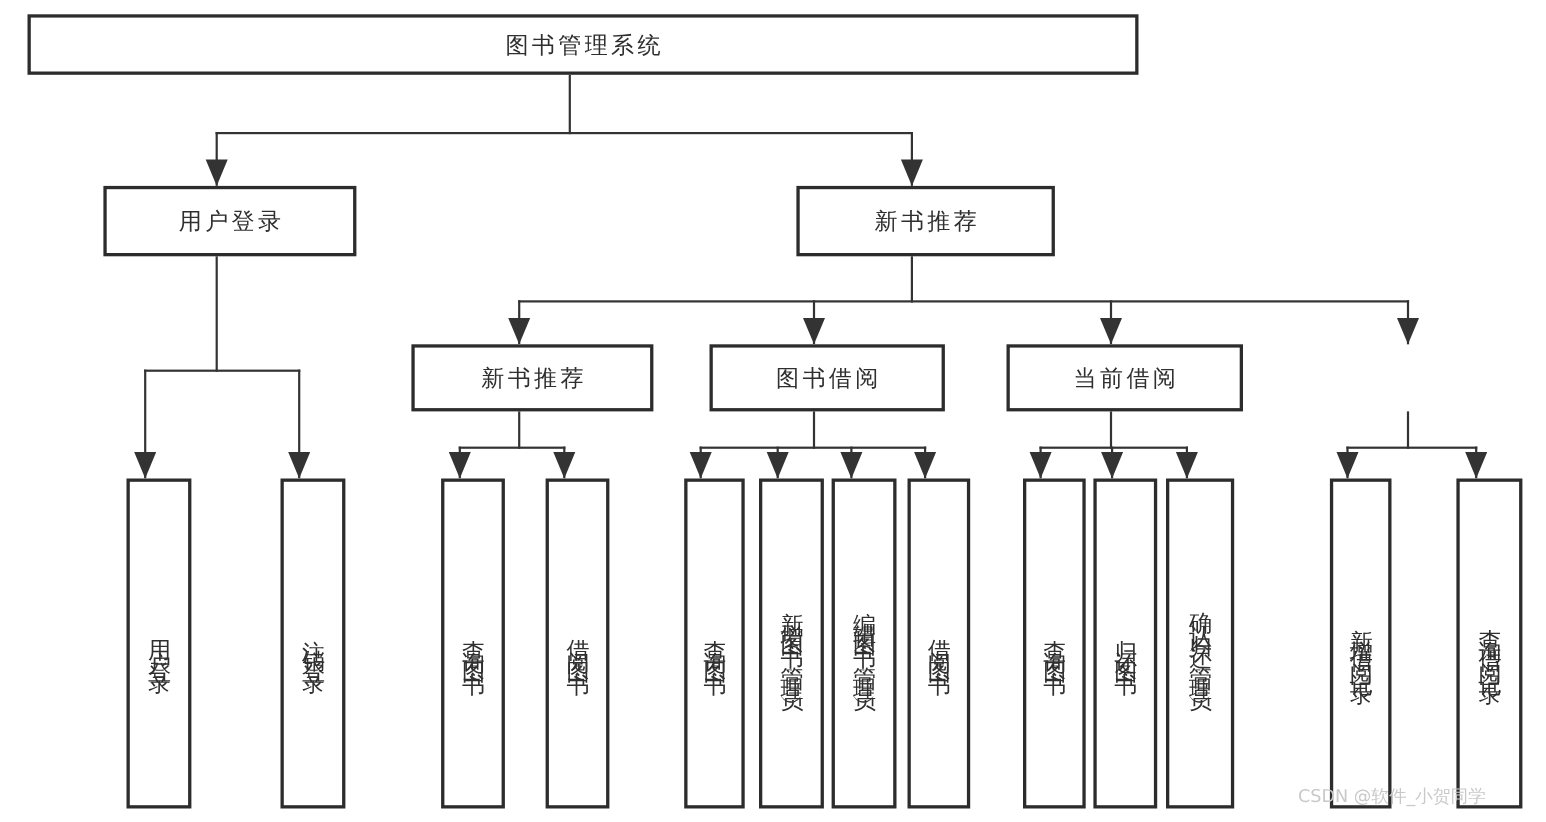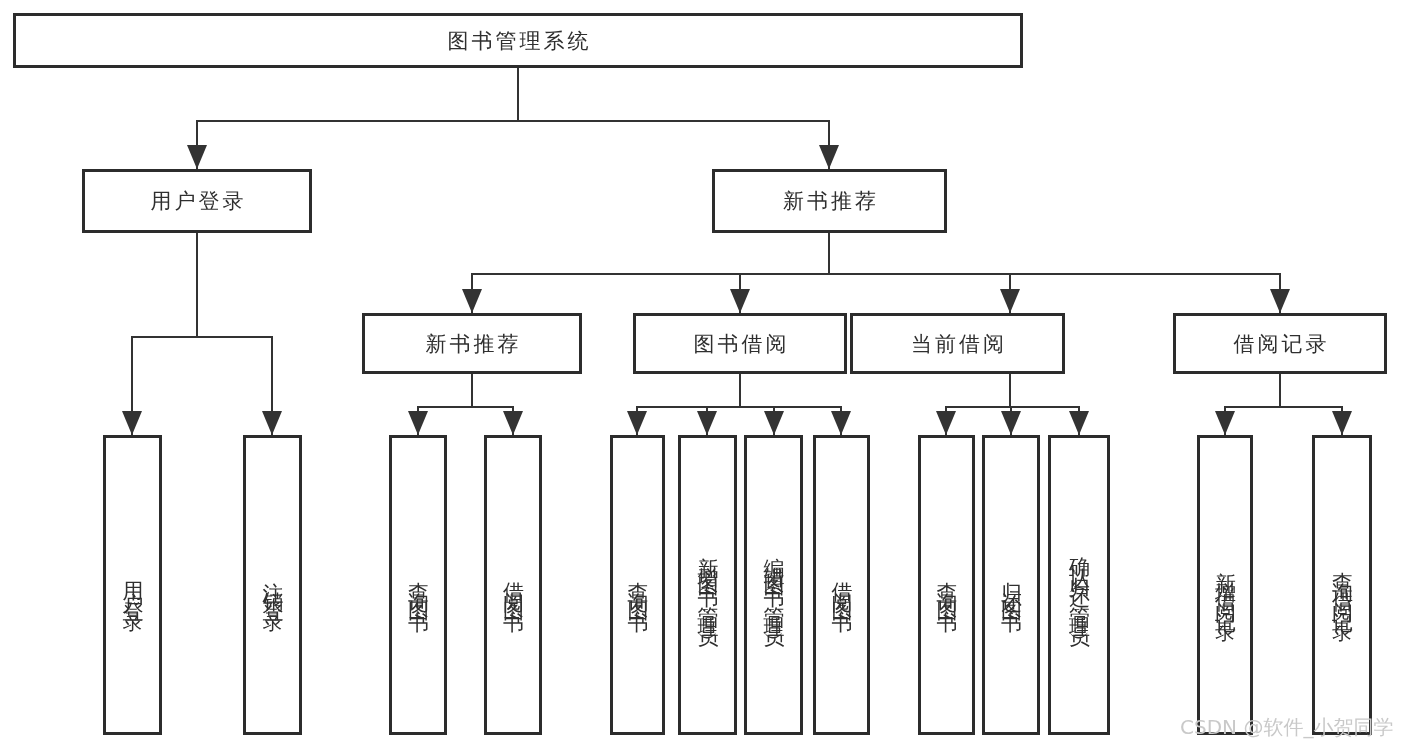--- a/index.html
+++ b/index.html
@@ -22,20 +22,21 @@
   }
   .box {
     position: absolute;
     box-sizing: border-box;
     border: 3px solid var(--border);
     background: var(--boxbg);
     display: flex;
     align-items: center;
     justify-content: center;
     color: var(--text);
+    margin-left: 12px;
   }
   .hlabel {
     font-size: 21px;
     letter-spacing: 3px;
     text-indent: 3px;
     white-space: nowrap;
   }
   .vtext {
     writing-mode: vertical-rl;
     text-orientation: mixed;
@@ -48,21 +49,21 @@
   .h { position: absolute; height: 2px; background: var(--line); }
   .a {
     position: absolute; width: 0; height: 0;
     border-left: 10px solid transparent;
     border-right: 10px solid transparent;
     border-top: 24px solid var(--line);
   }
   .wm {
     position: absolute;
     left: 1180px; top: 714px;
-    font-size: 20px;
+    font-size: 16px;
     color: var(--wm);
     z-index: 6;
     white-space: nowrap;
   }
 </style>
 </head>
 <body>
 
 <div class="canvas">
 
@@ -101,25 +102,22 @@
   <div class="a" style="left:1000px; top:289px;"></div>
   <div class="v" style="left:1279px; top:273px; height:40px;"></div>
   <div class="a" style="left:1270px; top:289px;"></div>
 
   <div class="box" style="left:633px; top:313px; width:214px; height:61px;">
     <span class="hlabel">图书借阅</span>
   </div>
   <div class="box" style="left:362px; top:313px; width:220px; height:61px;">
     <span class="hlabel">新书推荐</span>
   </div>
-  <div class="box" style="left:850px; top:313px; width:215px; height:61px;align-items:center;">
+  <div class="box" style="left:903px; top:313px; width:215px; height:61px;align-items:center;">
     <span class="hlabel">当前借阅</span>
-  </div>
-  <div class="box" style="left:1173px; top:313px; width:214px; height:61px;">
-    <span class="hlabel">借阅记录</span>
   </div>
 
   <div class="v" style="left:471px; top:374px; height:34px;"></div>
   <div class="h" style="left:417px; top:406px; width:97px;"></div>
   <div class="v" style="left:417px; top:406px; height:29px;"></div>
   <div class="a" style="left:408px; top:411px;"></div>
   <div class="v" style="left:512px; top:406px; height:29px;"></div>
   <div class="a" style="left:503px; top:411px;"></div>
 
   <div class="v" style="left:739px; top:374px; height:34px;"></div>

